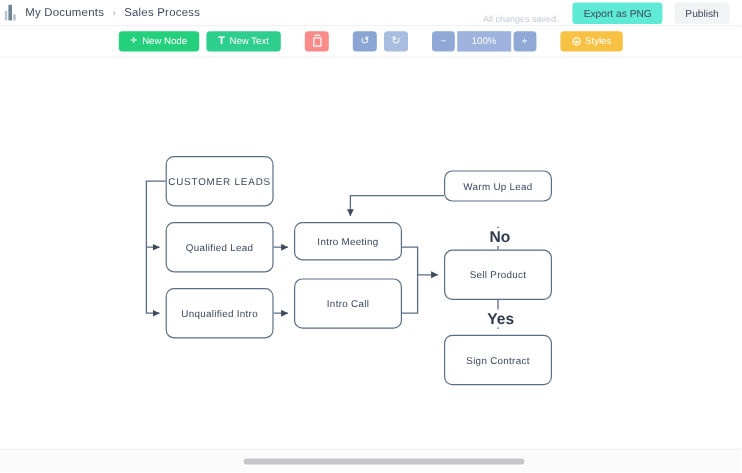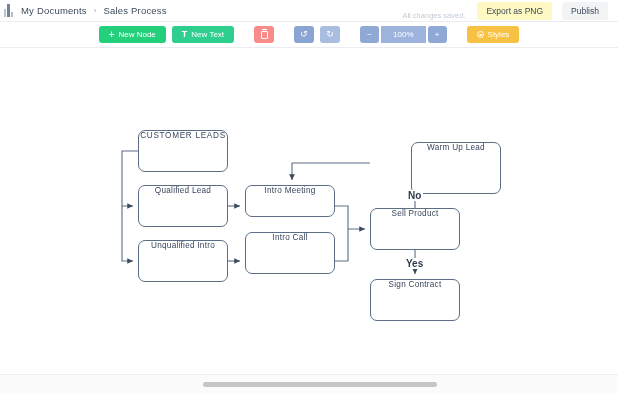--- a/index.html
+++ b/index.html
@@ -43,21 +43,21 @@
   }
   .topbar-right {
     margin-left: auto;
     display: flex; align-items: flex-end; gap: 0;
   }
   .saved-note {
     font-size: 7.5px; color:#c3cbd4; margin-right: 12px; white-space:nowrap;
   }
   .ghost-btn {
     font-size: 8.5px; color:#3d4a5c;
-    background: #fef9c3;
+    background: #5eead4;
     border: none; border-radius: 3px;
     padding: 4px 9px; white-space: nowrap; cursor: pointer;
   }
   .ghost-btn.publish { background:#f2f3f5; margin-left: 10px; margin-right:2px;}
 
   .topbar-divider {
     height:1px; background:#ededf0; width:100%;
   }
 
   
@@ -122,32 +122,32 @@
     background: #ffffff;
     overflow: hidden;
   }
   .canvas-svg { position:absolute; inset:0; }
 
   .node {
     position: absolute;
     border: 1.2px solid #5c6e85;
     border-radius: 7px;
     background: #ffffff;
-    display:flex; align-items:flex-start; justify-content:center;
+    display:flex; align-items:center; justify-content:center;
     font-size: 8.2px;
     color: #38475c;
     letter-spacing: .25px;
     text-align:center;
     cursor: pointer;
   }
   .node.caps { letter-spacing: .7px; }
 
   .edge-label {
     position:absolute;
-    font-size: 10px;
+    font-size: 13px;
     color: #2f3b4d;
     font-weight: 600;
     background: #ffffff;
     padding: 0 2px;
   }
 
   
   .bottombar {
     position:absolute; left:0; right:0; bottom:0;
     height: 20px; background:#fbfbfc;
@@ -259,21 +259,21 @@
       </div>
       <div class="node" style="left: 138px; top: 192px; width: 90px; height: 42px;">
         <span>Unqualified Intro</span>
       </div>
       <div class="node" style="left: 245px; top: 137px; width: 90px; height: 32px;">
         <span>Intro Meeting</span>
       </div>
       <div class="node" style="left: 245px; top: 184px; width: 90px; height: 42px;">
         <span>Intro Call</span>
       </div>
-      <div class="node" style="left: 370px; top: 94px; width: 90px; height: 52px; margin-left: 41px;">
+      <div class="node" style="left: 370px; top: 94px; width: 90px; height: 26px;">
         <span>Warm Up Lead</span>
       </div>
       <div class="node" style="left: 370px; top: 160px; width: 90px; height: 42px;">
         <span>Sell Product</span>
       </div>
       <div class="node" style="left: 370px; top: 231px; width: 90px; height: 42px;">
         <span>Sign Contract</span>
       </div>
       <div class="edge-label" style="left: 406px; top: 142px;">No</div>
       <div class="edge-label" style="left: 404px; top: 210px; text-align: center;">Yes</div>

